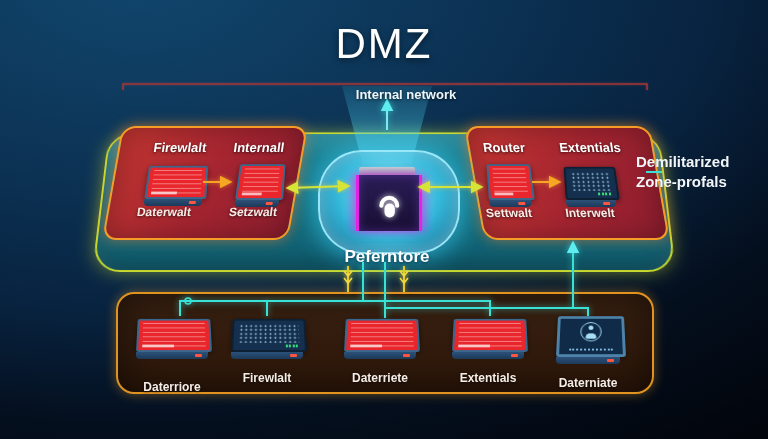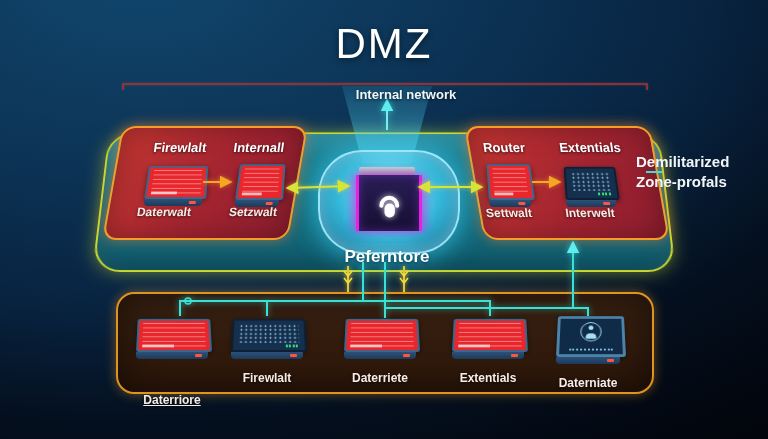--- a/index.html
+++ b/index.html
@@ -168,21 +168,21 @@
       <div class="base"></div>
     </div>
   <div class="dev monitor" style="left:556px;top:311px;width:64px;height:47px;">
     <div class="top">
       <div class="pc"></div>
       <div class="dots"></div>
     </div>
     <div class="base"></div>
   </div>
 
-  <div class="cap" style="left:127px;top:393px;width:90px;text-decoration:underline;">Daterriore</div>
+  <div class="cap" style="left:127px;top:380px;width:90px;">Daterriore</div>
   <div class="cap" style="left:222px;top:371px;width:90px;">Firewlalt</div>
   <div class="cap" style="left:335px;top:371px;width:90px;">Daterriete</div>
   <div class="cap" style="left:443px;top:371px;width:90px;">Extentials</div>
   <div class="cap" style="left:543px;top:376px;width:90px;">Daterniate</div>
 
   <svg id="wires" width="768" height="439" viewBox="0 0 768 439">
     <defs>
       <marker id="m-y" viewBox="0 0 10 10" refX="8" refY="5" markerWidth="6.5" markerHeight="6.5" orient="auto-start-reverse">
           <path d="M0,0 L10,5 L0,10 z" fill="#d6e438"></path>
         </marker>

